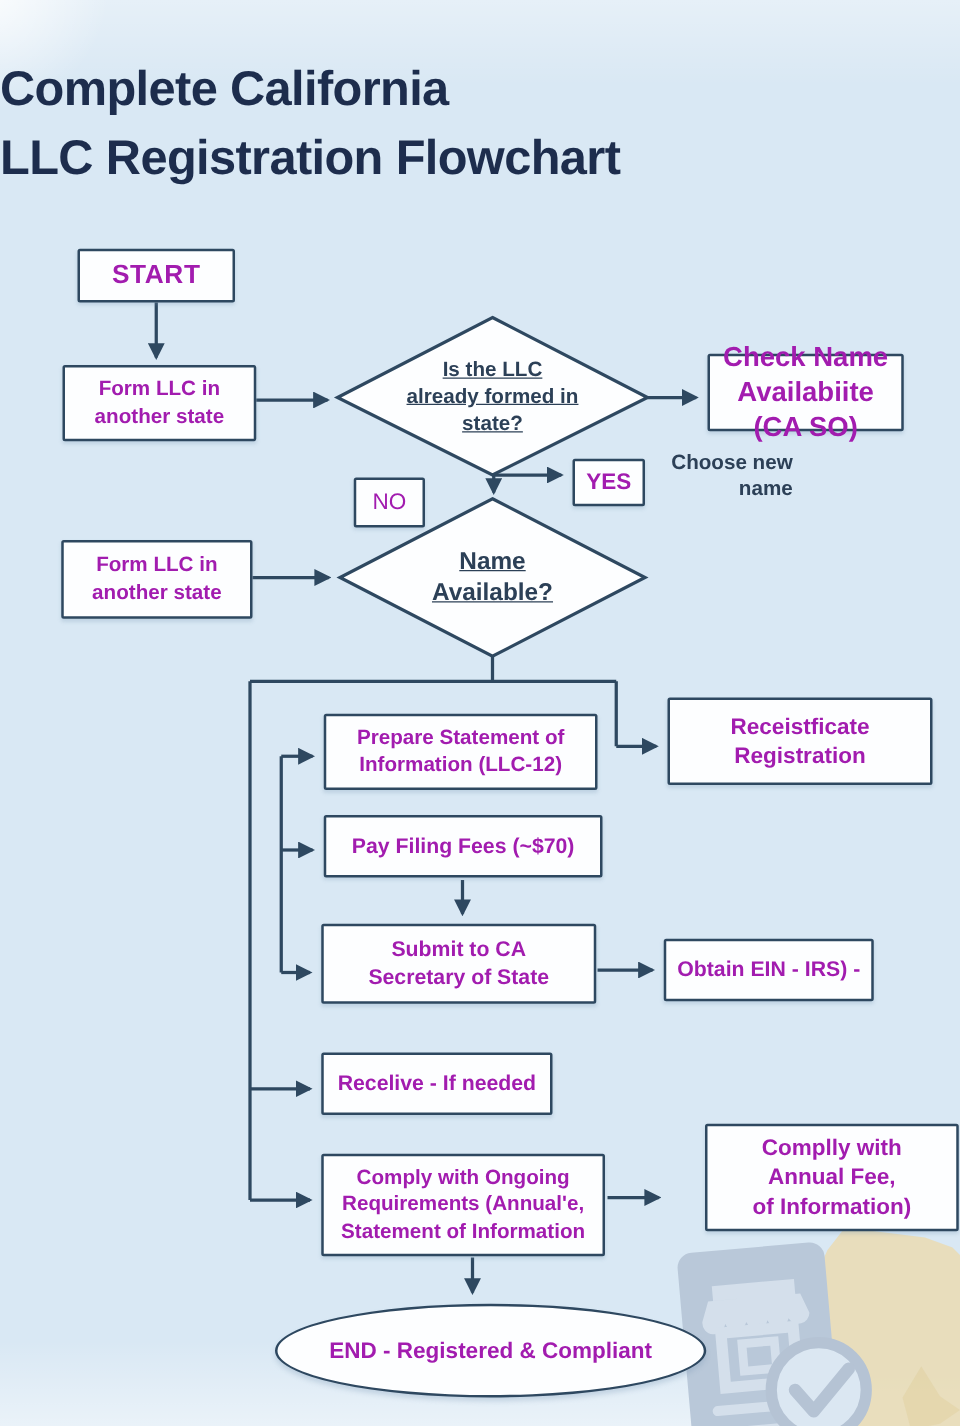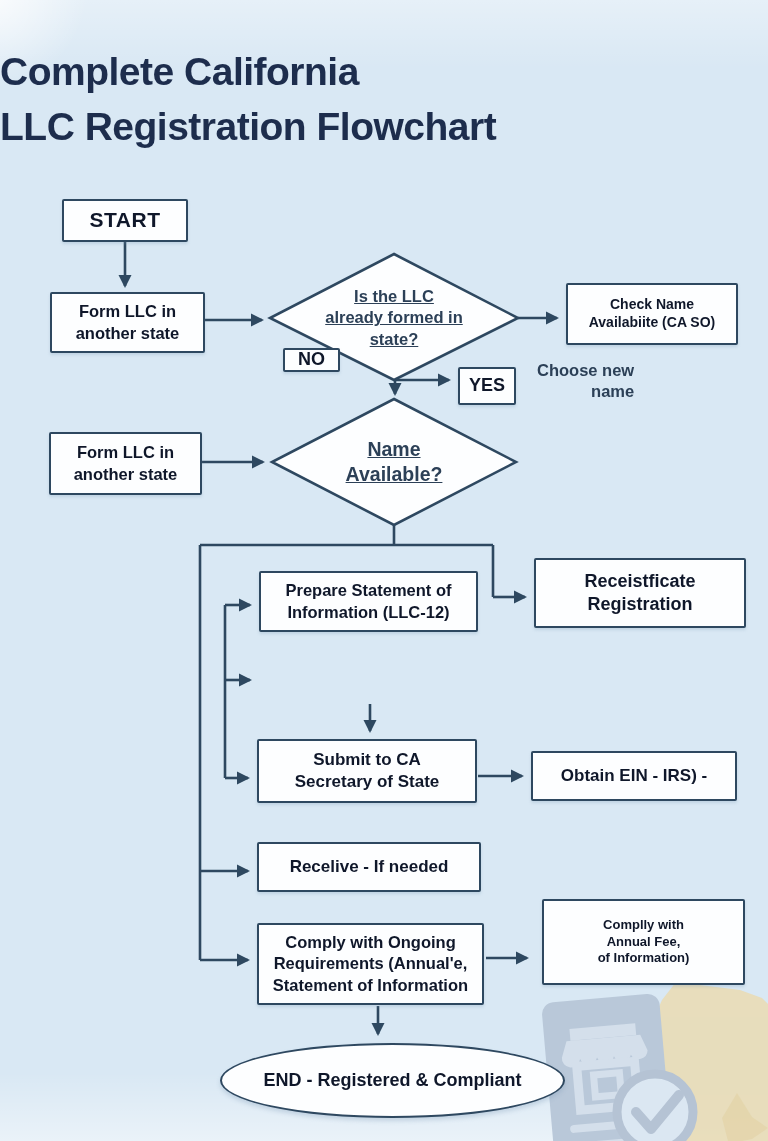--- a/index.html
+++ b/index.html
@@ -13,21 +13,21 @@
   }
   .layer{position:absolute;left:0;top:0;pointer-events:none;}
   .title{
     position:absolute;left:0;top:44px;width:768px;
     font-size:39px;line-height:1.42;font-weight:bold;color:#1d2d4d;
     white-space:pre-line;letter-spacing:-0.5px;
   }
   .node{
     position:absolute;display:flex;align-items:center;justify-content:center;
     background:#fdfeff;border:2.5px solid #2e4860;box-sizing:border-box;
-    color:#0f172a;text-align:center;white-space:pre-line;
+    color:#a21caf;text-align:center;white-space:pre-line;
     box-shadow:0 2px 3px rgba(120,150,180,.25);
     font-weight:600;line-height:1.28;border-radius:2px;
   }
   .oval{border-radius:50%;box-shadow:0 3px 4px rgba(120,150,180,.3);}
   .dtext{
     position:absolute;display:flex;align-items:center;justify-content:center;
     color:#2c4057;text-align:center;white-space:pre-line;line-height:1.3;
     font-weight:600;
     text-decoration:underline;
   }
@@ -105,53 +105,54 @@
 
   <div class="node" style="left:62px;top:199px;width:126px;height:43px;font-size:21px;font-weight:bold;letter-spacing:.5px;">START</div>
 
   <div class="node" style="left:50px;top:292px;width:155px;height:61px;font-size:16.5px;">Form LLC in
 another state</div>
 
   <div class="dtext" style="left:304px;top:278px;width:180px;height:80px;font-size:16.5px;">Is the LLC
 already formed in
 state?</div>
 
-  <div class="node" style="left:566px;top:283px;width:172px;height:62px;font-size:14px;">Check Name
+  <div class="node" style="left:566px;top:283px;width:157px;height:62px;font-size:22px;">Check Name
 Availabiite (CA SO)</div>
 
-  <div class="node" style="left:283px;top:348px;width:57px;height:24px;font-size:18px;font-weight:bold;">NO</div>
+  <div class="node" style="left:283px;top:382px;width:57px;height:40px;font-size:18px;font-weight:normal;">NO</div>
 
   <div class="node" style="left:458px;top:367px;width:58px;height:38px;font-size:18px;font-weight:bold;">YES</div>
 
   <div class="plain-label" style="left:537px;top:360px;">Choose new
 name</div>
 
   <div class="node" style="left:49px;top:432px;width:153px;height:63px;font-size:16.5px;">Form LLC in
 another state</div>
 
   <div class="dtext" style="left:314px;top:425px;width:160px;height:74px;font-size:19.5px;font-weight:bold;">Name
 Available?</div>
 
   <div class="node" style="left:259px;top:571px;width:219px;height:61px;font-size:16.5px;">Prepare Statement of
 Information (LLC-12)</div>
 
   <div class="node" style="left:534px;top:558px;width:212px;height:70px;font-size:18px;font-weight:bold;">Receistficate
 Registration</div>
 
+  <div class="node" style="left:259px;top:652px;width:223px;height:50px;font-size:17px;">Pay Filing Fees (~$70)</div>
 
   <div class="node" style="left:257px;top:739px;width:220px;height:64px;font-size:17px;">Submit to CA
 Secretary of State</div>
 
-  <div class="node" style="left:531px;top:751px;width:206px;height:50px;font-size:17px;">Obtain EIN - IRS) -</div>
+  <div class="node" style="left:531px;top:751px;width:168px;height:50px;font-size:17px;">Obtain EIN - IRS) -</div>
 
-  <div class="node" style="left:257px;top:842px;width:224px;height:50px;font-size:17px;">Recelive - If needed</div>
+  <div class="node" style="left:257px;top:842px;width:185px;height:50px;font-size:17px;">Recelive - If needed</div>
 
   <div class="node" style="left:257px;top:923px;width:227px;height:82px;font-size:16.5px;">Comply with Ongoing
 Requirements (Annual'e,
 Statement of Information</div>
 
-  <div class="node" style="left:542px;top:899px;width:203px;height:86px;font-size:13px;">Complly with
+  <div class="node" style="left:564px;top:899px;width:203px;height:86px;font-size:18px;">Complly with
 Annual Fee,
 of Information)</div>
 
   <div class="node oval" style="left:220px;top:1043px;width:345px;height:75px;font-size:18px;">END - Registered &amp; Compliant</div>
 
 </div>
 
 </body></html>

